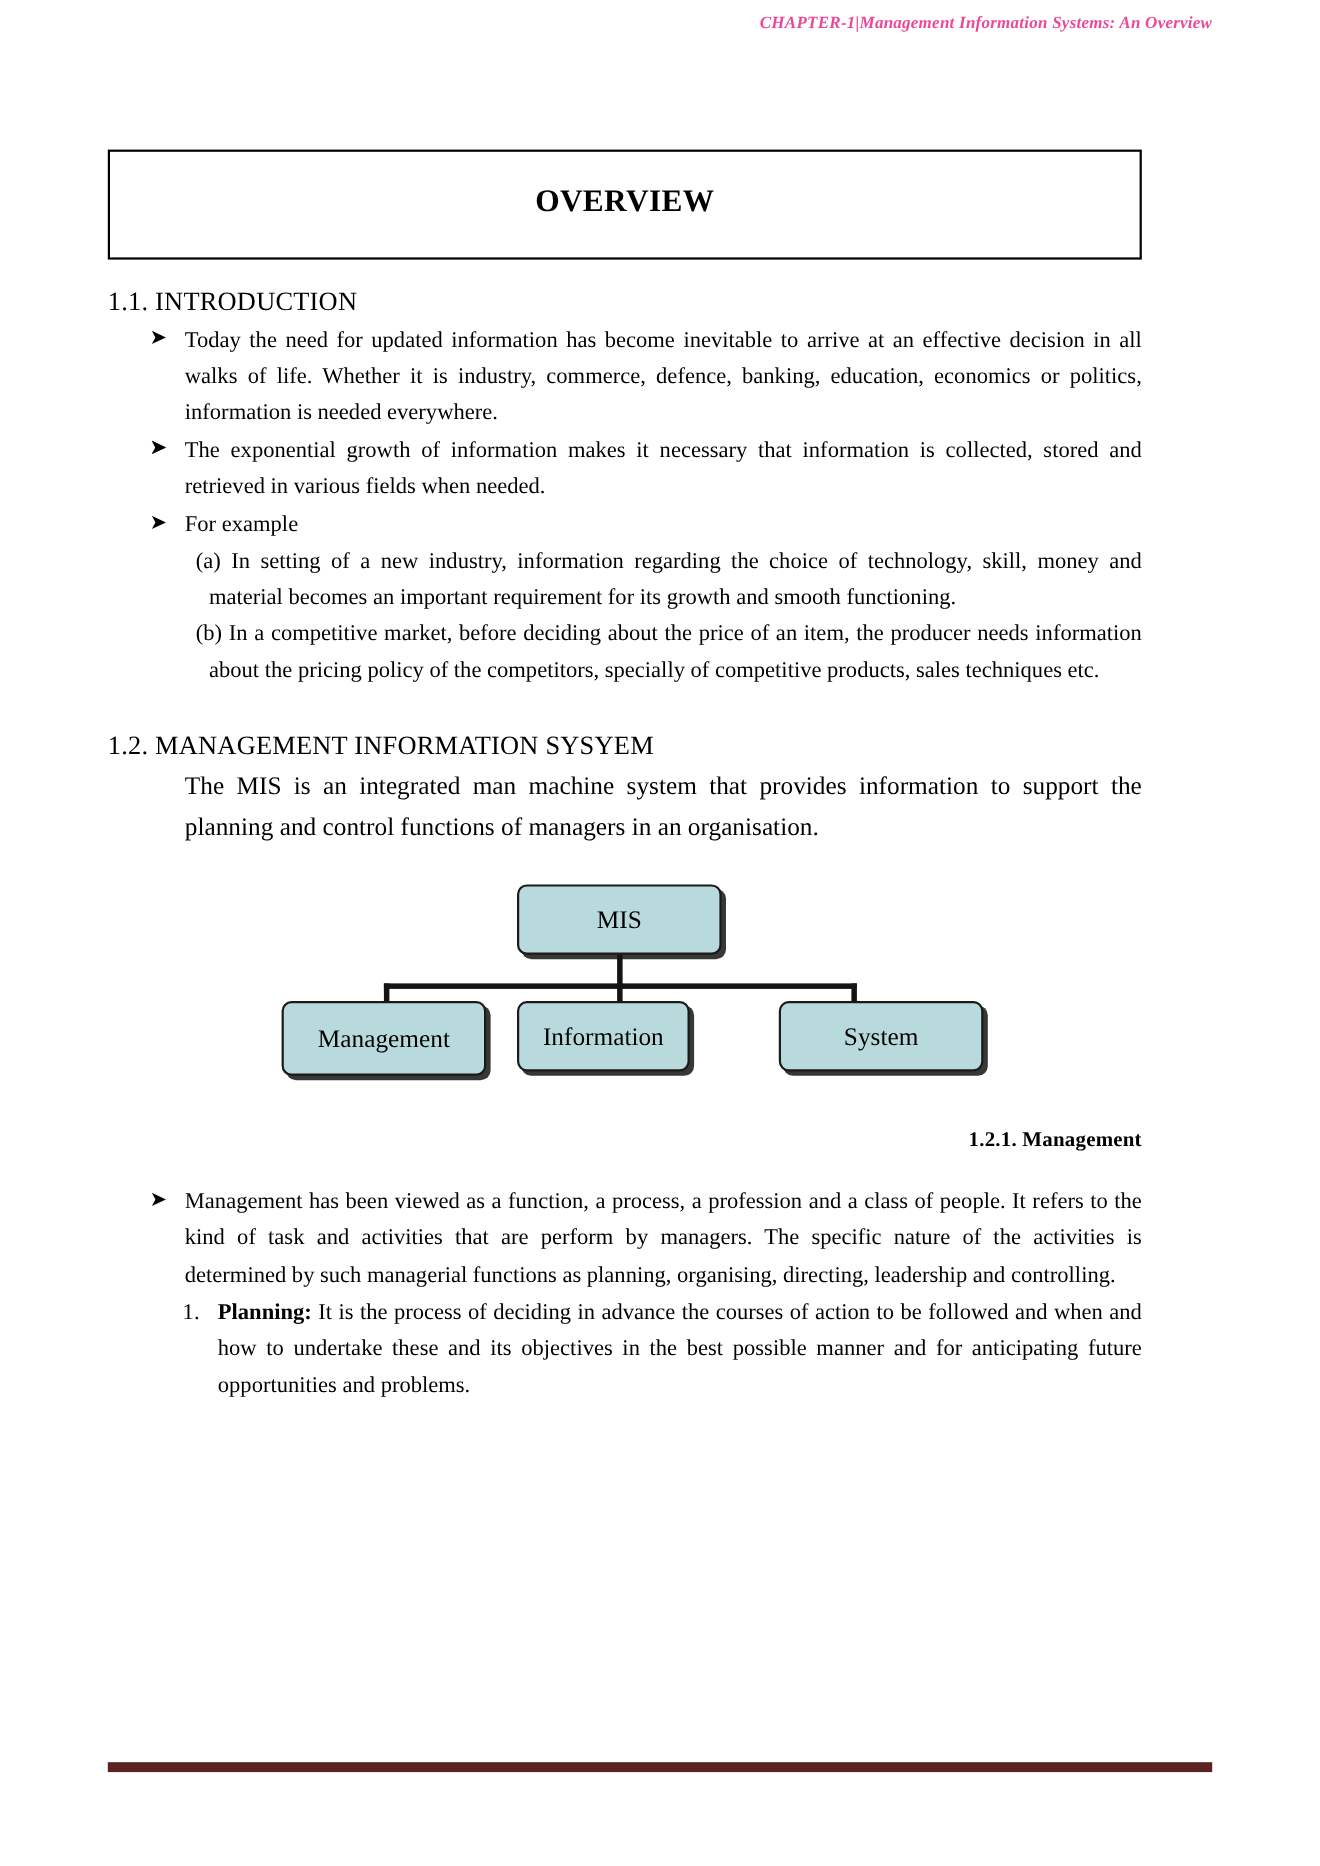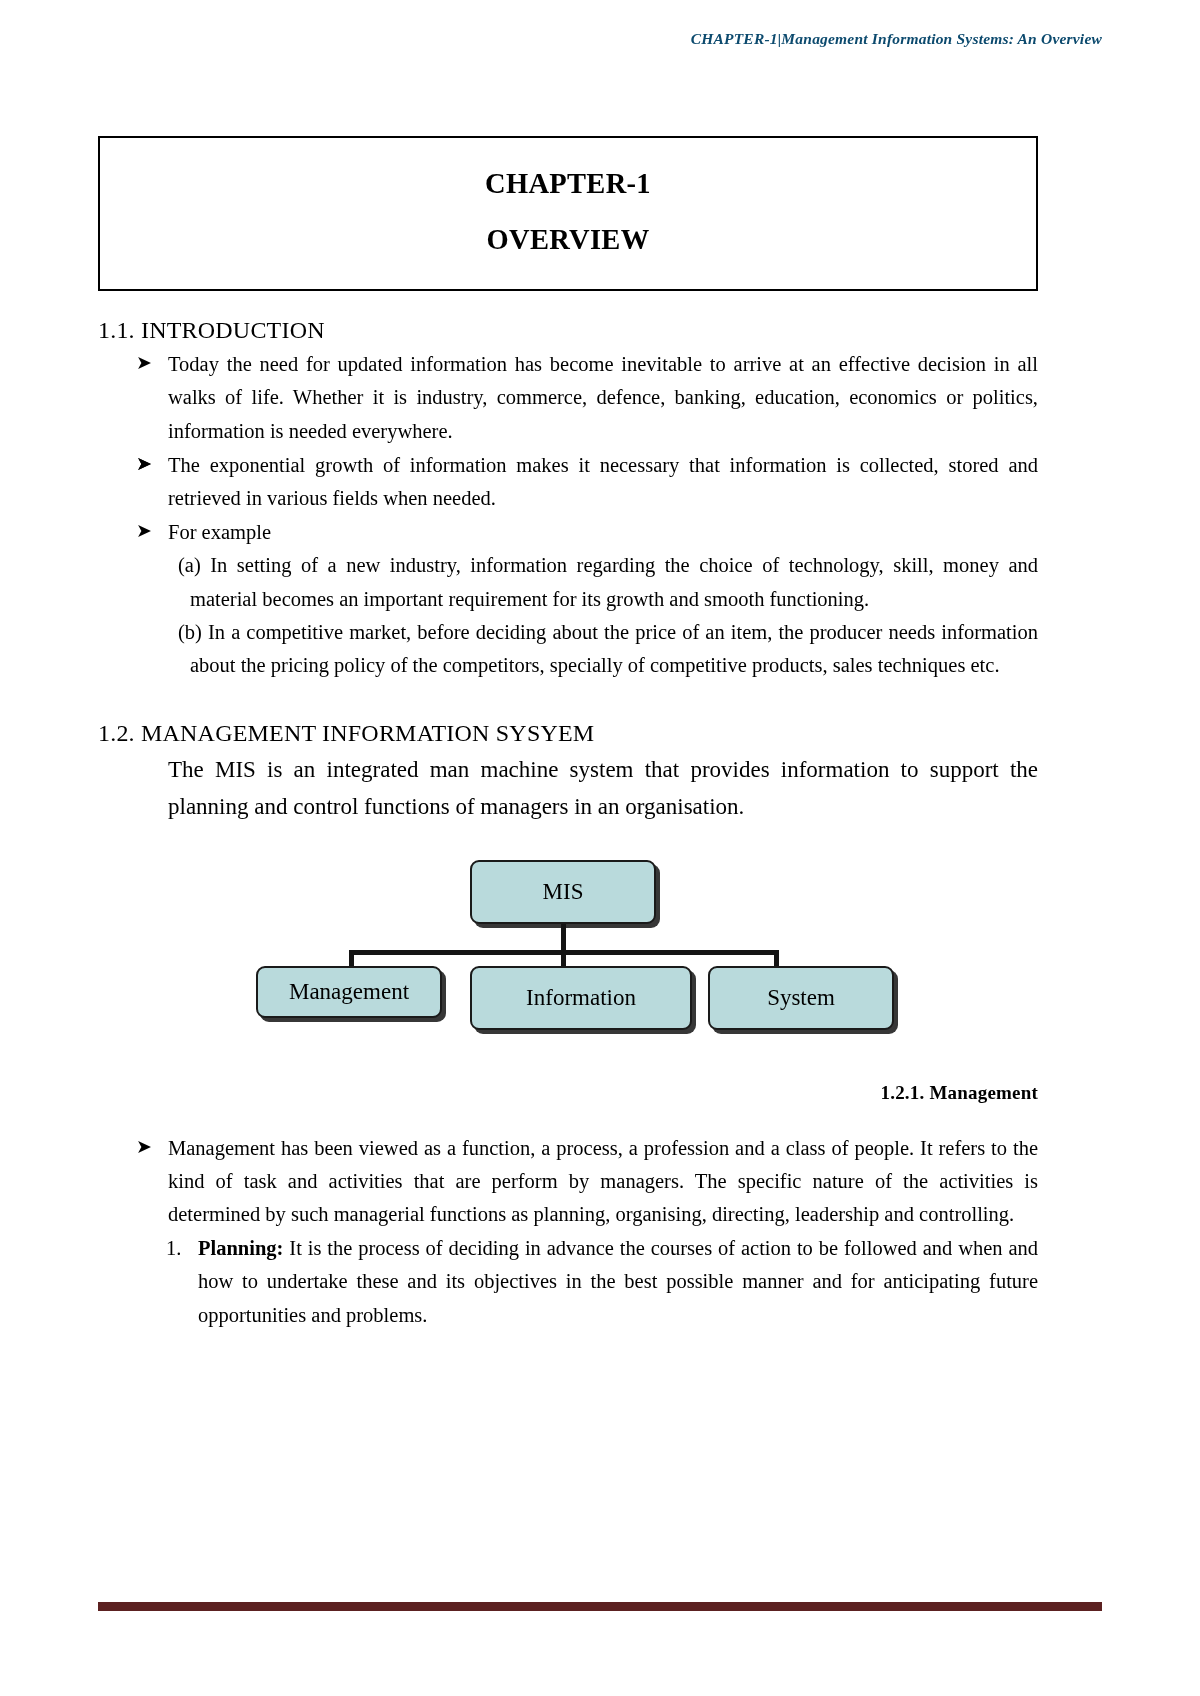--- a/index.html
+++ b/index.html
@@ -17,28 +17,28 @@
     height: 1696px;
     margin: 0 auto;
     background: #ffffff;
     box-sizing: border-box;
     overflow: hidden;
   }
 
   
   .running-header {
     position: absolute;
-    top: 30px;
+    top: 12px;
     right: 98px;
     font-family: "Liberation Serif", "DejaVu Serif", serif;
     font-style: italic;
     font-weight: bold;
     font-size: 15.5px;
     letter-spacing: 0.2px;
-    color: #0c4a6e;
+    color: #ec4899;
     white-space: nowrap;
   }
 
   
   .content {
     position: absolute;
     left: 98px;
     top: 0;
     width: 940px;
   }
@@ -140,22 +140,22 @@
     border-radius: 9px;
     box-shadow: 4px 4px 0 0 rgba(20,20,20,0.85);
     display: flex;
     align-items: center;
     justify-content: center;
     font-size: 23px;
     line-height: 1;
     box-sizing: border-box;
   }
   .node-root  { left: 372px; top: 0px;   width: 186px; height: 64px; justify-content: center; }
-  .node-a     { left: 158px; top: 106px; width: 186px; height: 52px; }
-  .node-b     { left: 372px; top: 106px; width: 222px; height: 64px; }
+  .node-a     { left: 158px; top: 106px; width: 186px; height: 68px; }
+  .node-b     { left: 372px; top: 106px; width: 157px; height: 64px; }
   .node-c     { left: 610px; top: 106px; width: 186px; height: 64px; }
 
   .conn { position: absolute; background: #141414; }
   .conn-vtop   { left: 463px; top: 64px;  width: 5px;   height: 28px; }
   .conn-hbar   { left: 251px; top: 90px;  width: 430px; height: 5px; }
   .conn-left   { left: 251px; top: 90px;  width: 5px;   height: 18px; }
   .conn-mid    { left: 463px; top: 90px;  width: 5px;   height: 18px; }
   .conn-right  { left: 676px; top: 90px;  width: 5px;   height: 18px; }
 
   
@@ -183,21 +183,20 @@
 </head>
 <body>
 
 <div class="page">
 
   <div class="running-header">CHAPTER-1|Management Information Systems: An Overview</div>
 
   <div class="content">
 
     <div class="title-box">
-      <div class="title-line">CHAPTER-1</div>
       <div class="title-line">OVERVIEW</div>
     </div>
 
     <div class="h2">1.1. INTRODUCTION</div>
 
     <ul class="blist">
       <li>
         <span class="marker">➤</span>
         <span>Today the need for updated information has become inevitable to arrive at an effective decision in all walks of life. Whether it is industry, commerce, defence, banking, education, economics or politics, information is needed everywhere.</span>
       </li>

